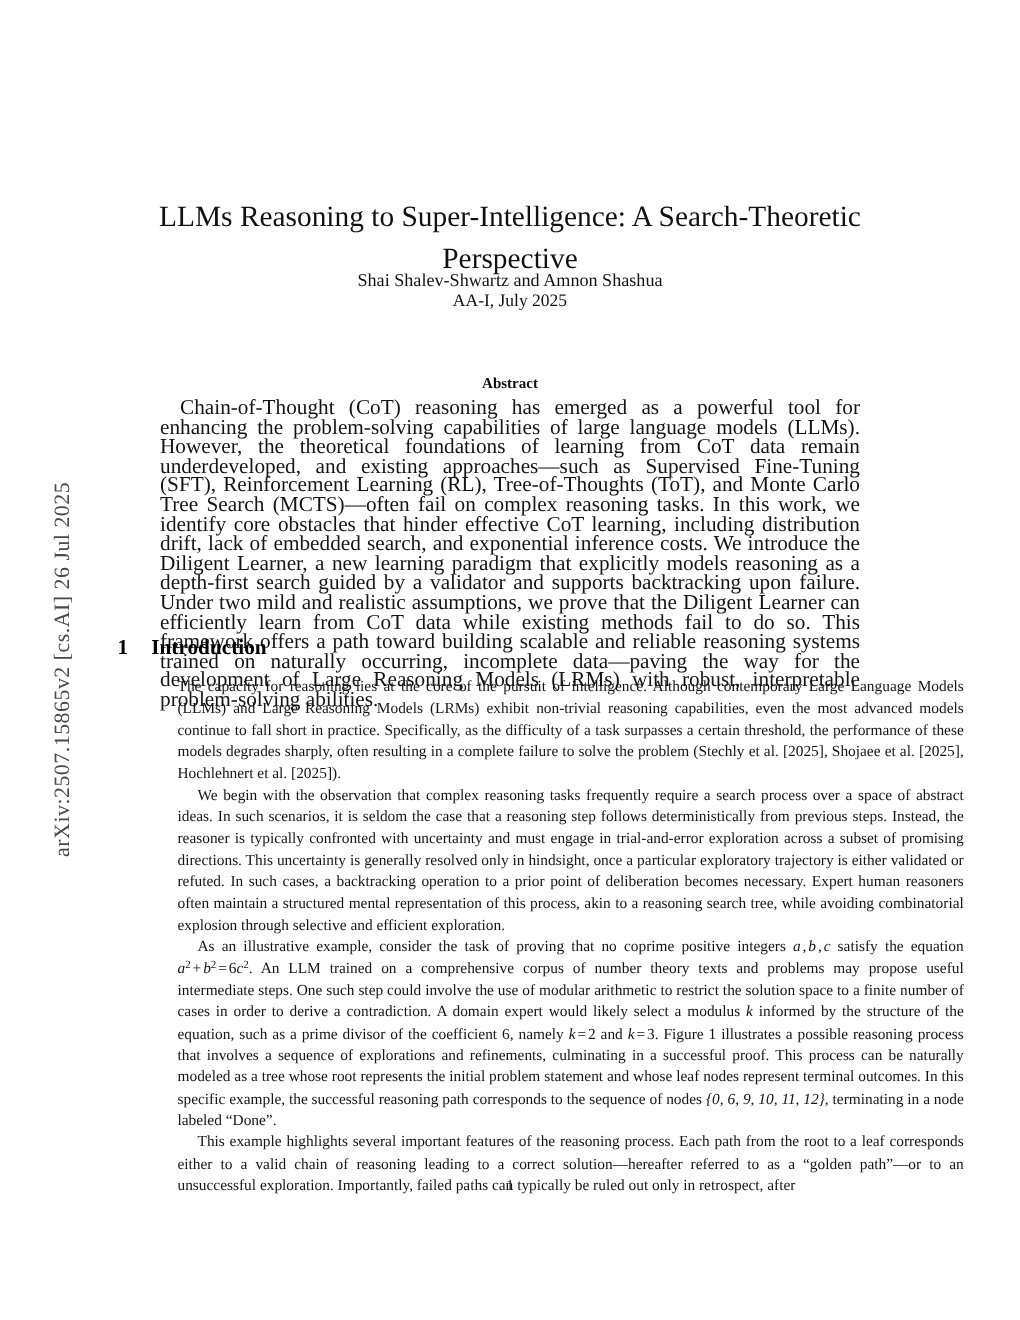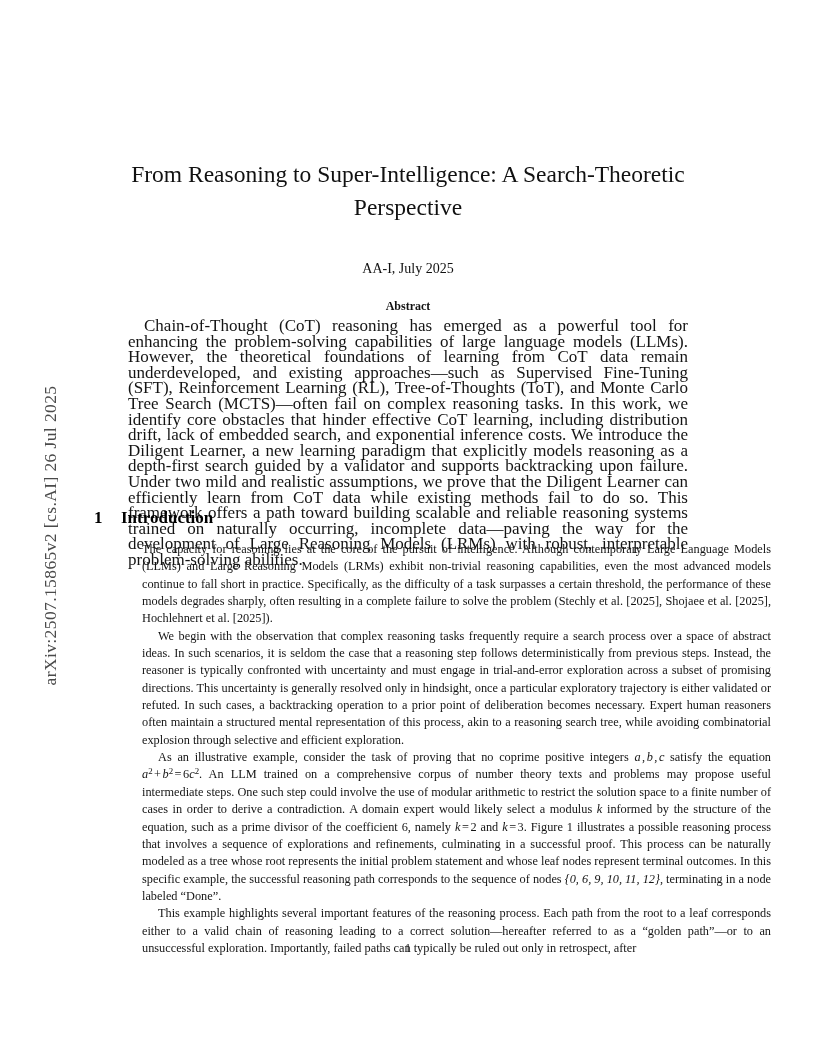--- a/index.html
+++ b/index.html
@@ -51,21 +51,21 @@
     left: 120px;
     top: 217px;
     width: 576px;
     text-align: center;
     font-size: 14.5px;
     color: #111;
   }
   .venue {
     position: absolute;
     left: 120px;
-    top: 261px;
+    top: 234px;
     width: 576px;
     text-align: center;
     font-size: 14px;
     color: #111;
   }
 
   
   .abstract-head {
     position: absolute;
     left: 120px;
@@ -144,22 +144,23 @@
     color: #222;
   }
 </style>
 </head>
 <body>
 
 <div class="page">
 
   <div class="arxiv-stamp">arXiv:2507.15865v2  [cs.AI]  26 Jul 2025</div>
 
-  <h1 class="title">From Reasoning to Super-Intelligence: A Search-Theoretic Perspective</h1>
+  <h1 class="title">LLMs Reasoning to Super-Intelligence: A Search-Theoretic Perspective</h1>
 
+  <div class="authors">Shai Shalev-Shwartz and Amnon Shashua</div>
 
   <div class="venue">AA-I, July 2025</div>
 
   <div class="abstract-head">Abstract</div>
 
   <div class="abstract-body">Chain-of-Thought (CoT) reasoning has emerged as a powerful tool for enhancing the problem-solving capabilities of large language models (LLMs). However, the theoretical foundations of learning from CoT data remain underdeveloped, and existing approaches—such as Supervised Fine-Tuning (SFT), Reinforcement Learning (RL), Tree-of-Thoughts (ToT), and Monte Carlo Tree Search (MCTS)—often fail on complex reasoning tasks. In this work, we identify core obstacles that hinder effective CoT learning, including distribution drift, lack of embedded search, and exponential inference costs. We introduce the Diligent Learner, a new learning paradigm that explicitly models reasoning as a depth-first search guided by a validator and supports backtracking upon failure. Under two mild and realistic assumptions, we prove that the Diligent Learner can efficiently learn from CoT data while existing methods fail to do so. This framework offers a path toward building scalable and reliable reasoning systems trained on naturally occurring, incomplete data—paving the way for the development of Large Reasoning Models (LRMs) with robust, interpretable problem-solving abilities.</div>
 
   <div class="section-head">
     <span class="num">1</span><span>Introduction</span>
   </div>

